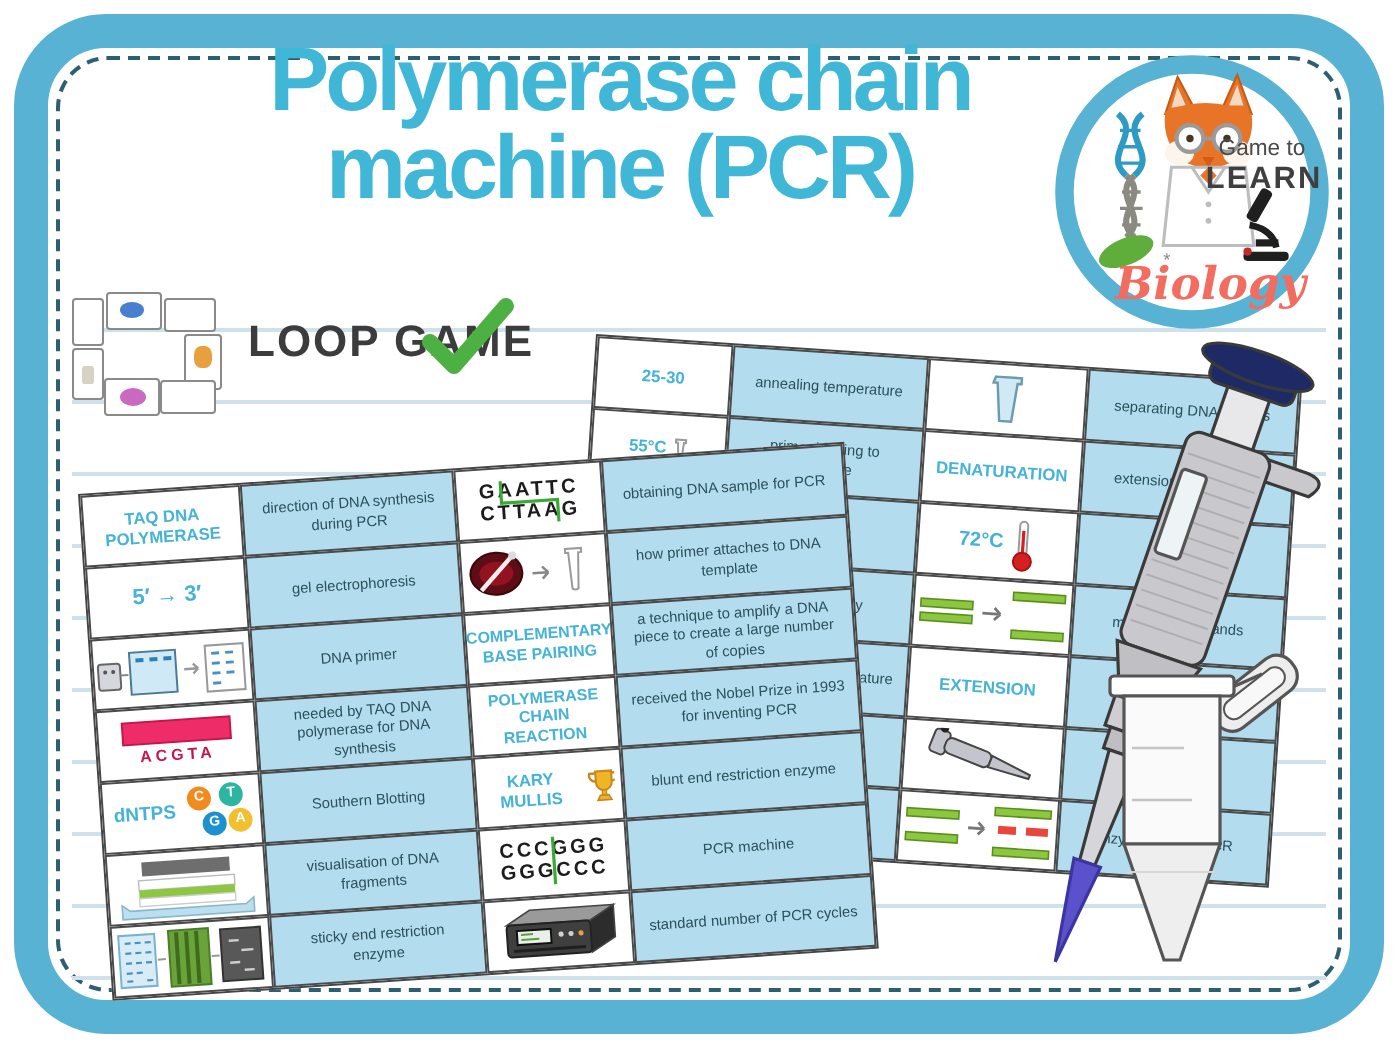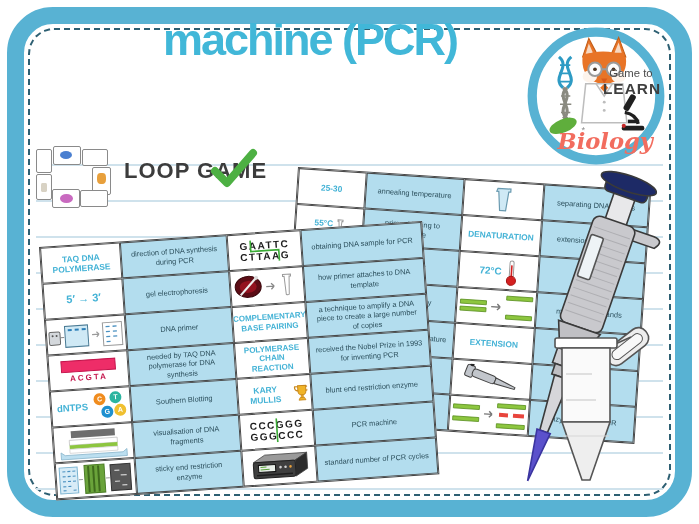--- a/index.html
+++ b/index.html
@@ -39,20 +39,21 @@
 </style>
 </head>
 <body>
 
 <div id="canvas">
   <div class="frame"></div>
   <div class="dashed"></div>
   <div class="lines"></div>
 
   <div class="title">
+    <div>Polymerase chain</div>
     <div>machine (PCR)</div>
   </div>
 
   <div class="badge">
     <svg width="144" height="144" viewBox="0 0 140 140">
       <circle cx="70" cy="70" r="62" fill="#ffffff" stroke="#57b2d3" stroke-width="9"></circle>
       <g fill="none" stroke-width="3">
         <path d="M34 32 C46 42 26 52 38 62" stroke="#2e9bc4"></path>
         <path d="M46 32 C34 42 54 52 42 62" stroke="#2e9bc4"></path>
         <path d="M38 62 C50 72 30 82 42 92" stroke="#8a8a80"></path>

